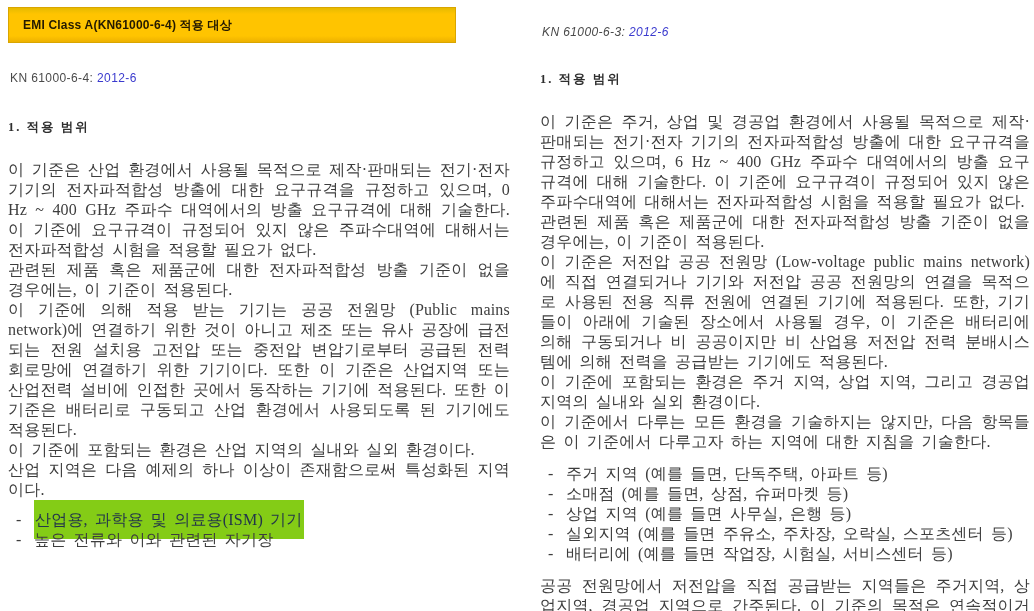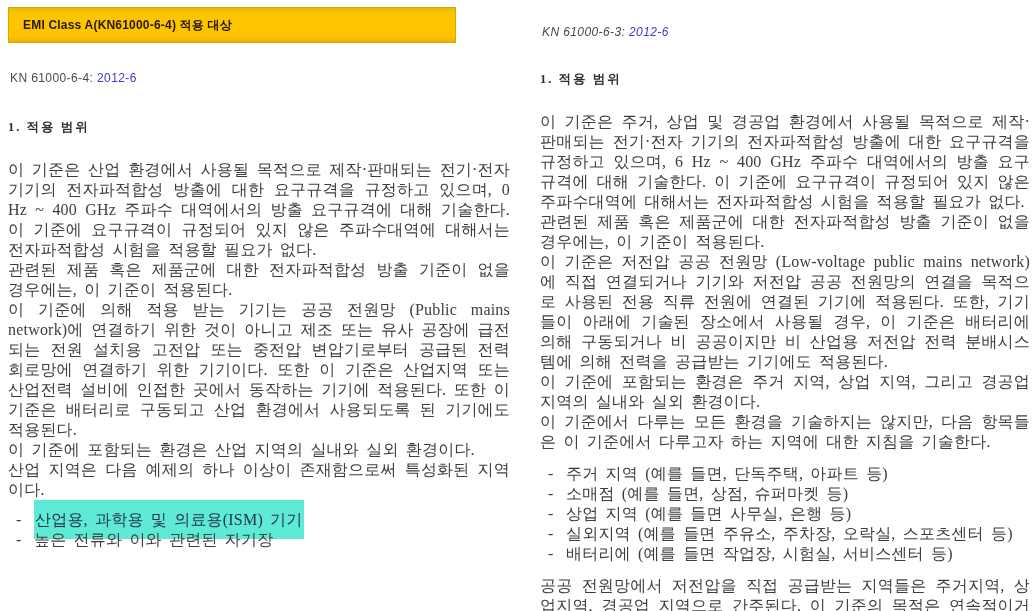--- a/index.html
+++ b/index.html
@@ -68,21 +68,21 @@
     padding-left:26px;
     line-height:20px;
     text-align:left;
   }
   .bullet::before {
     content:"-";
     position:absolute;
     left:8px;
     color:#3d3d3d;
   }
-  .hl { background:#5eead4; color:#23364a; padding:11px 1px; }
+  .hl { background:#84cc16; color:#23364a; padding:11px 1px; }
 </style>
 </head>
 <body>
 
 <div class="panel panel-a">
   <div class="banner">
     <span>EMI Class A(KN61000-6-4) 적용 대상</span>
   </div>
 
   <div class="std-ref">

